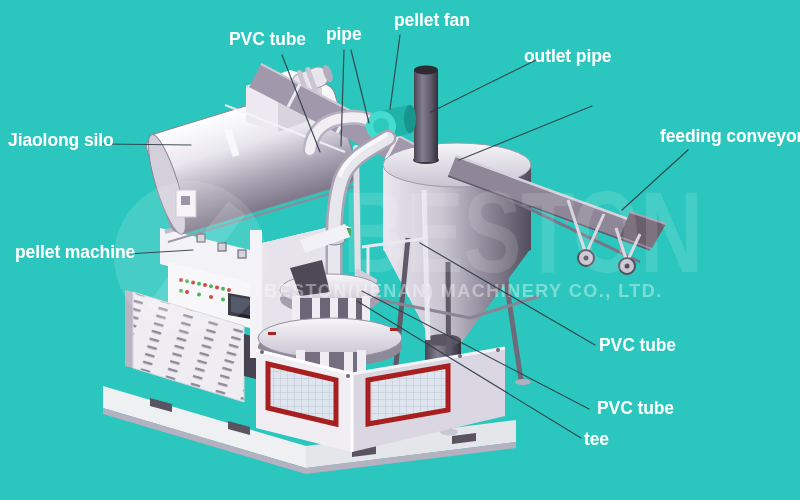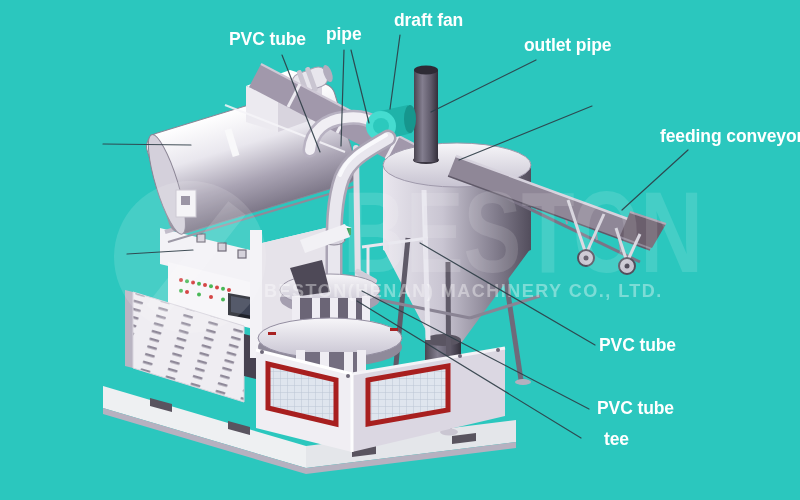--- a/index.html
+++ b/index.html
@@ -281,22 +281,24 @@
     <line x1="400" y1="35" x2="390" y2="109"></line>
     <line x1="536" y1="60" x2="431" y2="112"></line>
     <line x1="592" y1="106" x2="459" y2="160"></line>
     <line x1="688" y1="150" x2="622" y2="210"></line>
     <line x1="595" y1="345" x2="420" y2="243"></line>
     <line x1="589" y1="409" x2="362" y2="291"></line>
     <line x1="581" y1="438" x2="357" y2="301"></line>
   </g>
 </svg>
 
+<div class="part-label" style="left:8px;top:131px">Jiaolong silo</div>
+<div class="part-label" style="left:15px;top:243px">pellet machine</div>
 <div class="part-label" style="left:229px;top:30px">PVC tube</div>
 <div class="part-label" style="left:326px;top:25px">pipe</div>
-<div class="part-label" style="left:394px;top:11px">draft fan</div>
-<div class="part-label" style="left:524px;top:36px">outlet pipe</div>
+<div class="part-label" style="left:394px;top:11px">pellet fan</div>
+<div class="part-label" style="left:524px;top:47px">outlet pipe</div>
 <div class="part-label" style="left:660px;top:127px">feeding conveyor</div>
 <div class="part-label" style="left:599px;top:336px">PVC tube</div>
 <div class="part-label" style="left:597px;top:399px">PVC tube</div>
-<div class="part-label" style="left:604px;top:430px">tee</div>
+<div class="part-label" style="left:584px;top:430px">tee</div>
 
 </div>
 
 </body></html>

